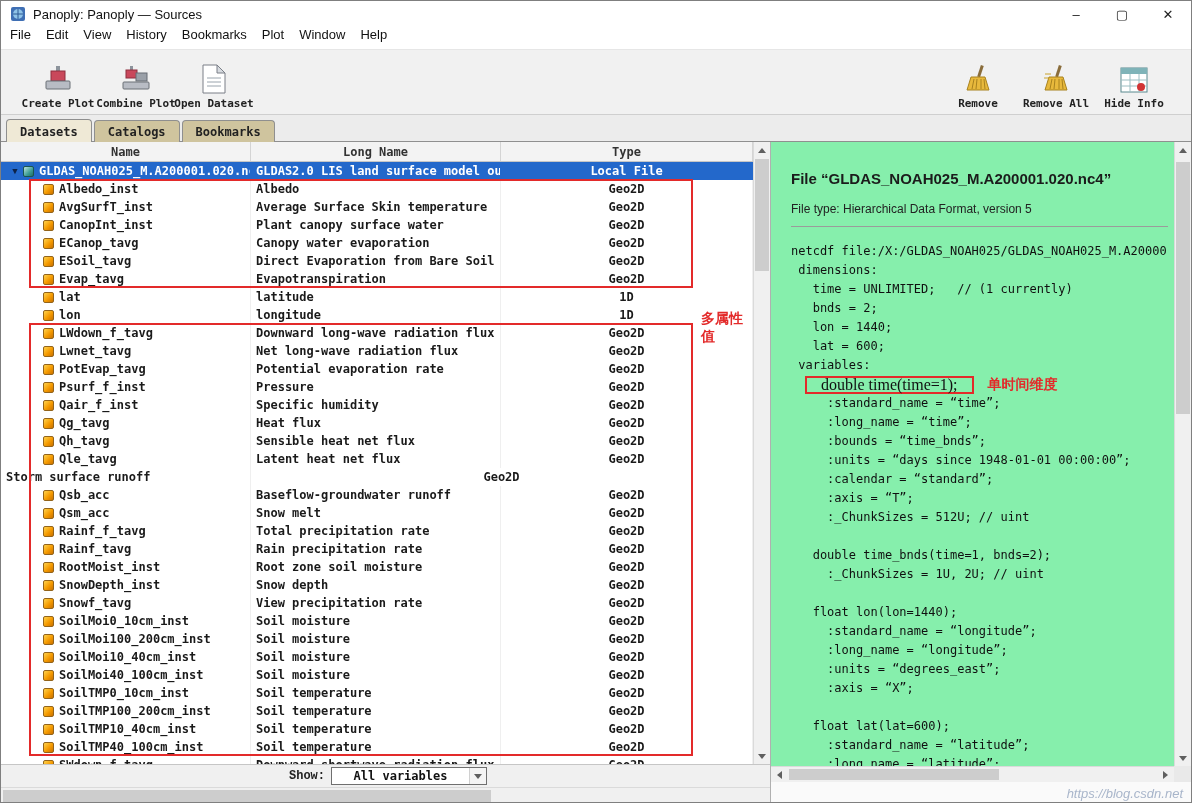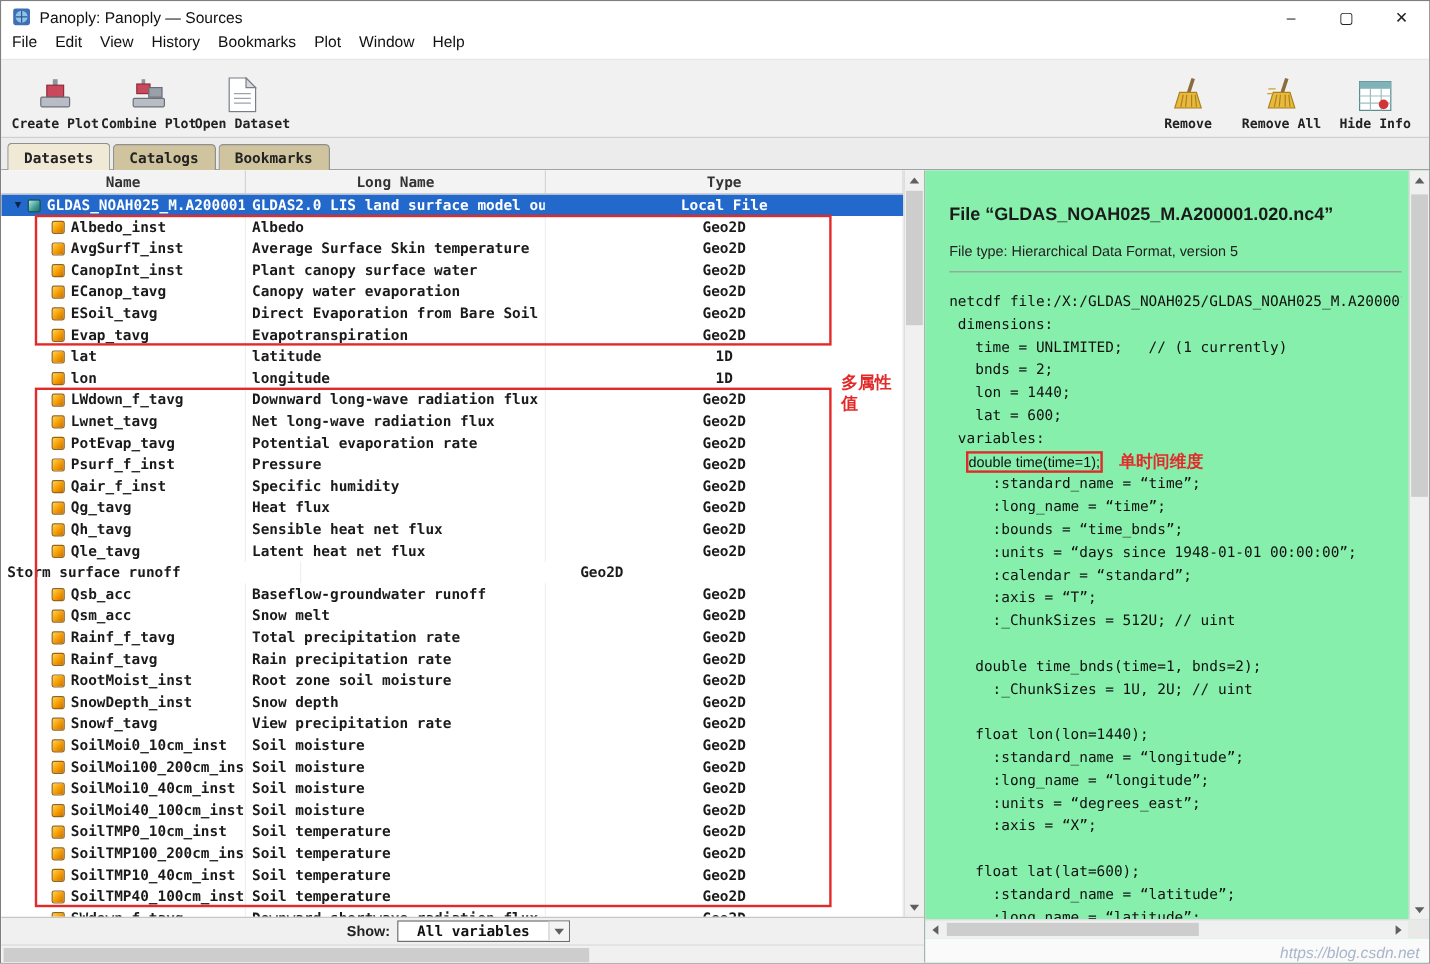--- a/index.html
+++ b/index.html
@@ -12,21 +12,21 @@
   .tb-title{font-size:13px;color:#111;flex:1;white-space:nowrap;}
   .win-btn{width:46px;height:26px;display:flex;align-items:center;justify-content:center;
            font-size:13px;color:#222;cursor:default;}
 
   
   .menubar{height:22px;display:flex;align-items:flex-start;gap:15px;padding-left:9px;
            font-size:13px;color:#111;background:#fff;border-bottom:1px solid #e6e6e6;}
 
   
   .toolbar{height:64px;background:#f1f1f1;border-bottom:1px solid #cfcfcf;
-           display:flex;justify-content:space-between;padding:0 6px;}
+           display:flex;justify-content:space-between;padding:0 18px;}
   .tb-group{display:flex;}
   .tool-btn{width:78px;display:flex;flex-direction:column;align-items:center;
             justify-content:flex-end;padding-bottom:4px;gap:3px;}
   .tool-label{font-family:"DejaVu Sans Mono",monospace;font-size:11px;font-weight:bold;
               color:#222;white-space:nowrap;}
 
   
   .tabbar{height:26px;background:#ececec;display:flex;align-items:flex-end;
           padding-left:5px;border-bottom:1px solid #8f8f8f;}
   .tab{font-family:"DejaVu Sans Mono",monospace;font-weight:bold;font-size:12px;color:#222;
@@ -38,21 +38,21 @@
   .main{display:flex;height:662px;position:relative;background:#fff;}
 
   
   .left-panel{width:770px;position:relative;border-right:1px solid #b0b0b0;
               box-sizing:border-box;background:#fff;flex:0 0 auto;}
   .thead{position:absolute;top:0;left:0;right:17px;height:20px;display:flex;
          background:#f3f3f3;border-bottom:1px solid #c6c6c6;box-sizing:border-box;}
   .th{font-family:"DejaVu Sans Mono",monospace;font-size:12px;font-weight:bold;color:#333;
       display:flex;align-items:center;justify-content:center;border-right:1px solid #d4d4d4;
       box-sizing:border-box;}
-  .c-name{width:204px;}.c-long{width:250px;}.c-type{flex:1;}
+  .c-name{width:250px;}.c-long{width:250px;}.c-type{flex:1;}
   .rows{position:absolute;top:20px;left:0;right:17px;bottom:40px;overflow:hidden;}
   .row{height:18px;display:flex;align-items:center;font-family:"DejaVu Sans Mono",monospace;
        font-size:12px;font-weight:bold;color:#1a1a1a;box-sizing:border-box;}
   .cell{height:100%;display:flex;align-items:center;overflow:hidden;white-space:nowrap;
         border-right:1px solid #efefef;box-sizing:border-box;}
   .cell.c-name{padding-left:6px;}
   .cell.c-long{padding-left:5px;}
   .cell.c-type{justify-content:center;}
   .row.selected{background:#2368cb;color:#fff;}
   .row.selected .cell{border-right-color:transparent;}
@@ -85,45 +85,45 @@
   .tri-down{width:0;height:0;border-left:4px solid transparent;border-right:4px solid transparent;
             border-top:5px solid #5f5f5f;}
   .tri-left{width:0;height:0;border-top:4px solid transparent;border-bottom:4px solid transparent;
             border-right:5px solid #5f5f5f;}
   .tri-right{width:0;height:0;border-top:4px solid transparent;border-bottom:4px solid transparent;
              border-left:5px solid #5f5f5f;}
 
   
   .showbar{position:absolute;left:0;right:0;bottom:17px;height:23px;background:#f0f0f0;
            border-top:1px solid #c6c6c6;display:flex;align-items:center;box-sizing:border-box;}
-  .show-label{margin-left:288px;font-family:Liberation Sans, sans-serif;font-size:12px;
+  .show-label{margin-left:288px;font-family:Liberation Mono, monospace;font-size:12px;
               font-weight:bold;color:#222;}
-  .show-select{margin-left:6px;width:144px;height:18px;background:#fff;border:1px solid #6f6f6f;
+  .show-select{margin-left:6px;width:156px;height:18px;background:#fff;border:1px solid #6f6f6f;
                display:flex;align-items:center;box-sizing:border-box;}
   .show-select .val{flex:1;text-align:center;font-family:"DejaVu Sans Mono",monospace;
                     font-size:12px;font-weight:bold;color:#111;}
   .dd-zone{width:16px;height:100%;display:flex;align-items:center;justify-content:center;
            border-left:1px solid #d0d0d0;background:#f4f4f4;}
   .lh-scroll{position:absolute;left:0;right:0;bottom:0;height:17px;background:#f0f0f0;
              border-top:1px solid #dadada;box-sizing:border-box;}
   .lh-thumb{position:absolute;left:2px;top:2px;bottom:2px;width:488px;background:#cdcdcd;}
 
   
   .right-panel{flex:1;position:relative;background:#86efac;overflow:hidden;}
   .info-content{position:absolute;top:0;left:0;right:17px;bottom:38px;
                 padding:28px 6px 0 20px;overflow:hidden;}
   .info-title{font-size:15px;font-weight:bold;color:#1b1b1b;margin:0;white-space:nowrap;}
   .info-sub{font-size:12px;color:#222;margin-top:15px;}
   .info-sep{border:none;border-top:1px solid #9b9b9b;margin:10px 0 0;}
   pre.nc{font-family:"DejaVu Sans Mono",monospace;font-size:12px;line-height:19px;
          color:#101010;margin:0;white-space:pre;overflow:hidden;}
   #pre-before{margin-top:15px;}
   .hl-line{height:19px;display:flex;align-items:center;}
-  .hl-box{font-family:Liberation Sans, sans-serif;font-size:12px;color:#101010;
-          border:2px solid #e32a2a;padding:0 0;margin-left:14px;line-height:14px;}
+  .hl-box{font-family:Liberation Serif, serif;font-size:16px;color:#101010;
+          border:2px solid #e32a2a;padding:0 14px;margin-left:14px;line-height:14px;}
   .hl-cn{color:#e32a2a;font-weight:bold;font-size:14px;margin-left:14px;white-space:nowrap;}
 
   
   .rv-scroll{position:absolute;top:0;right:0;width:17px;bottom:38px;background:#f0f0f0;
              border-left:1px solid #dadada;box-sizing:border-box;}
   .rv-thumb{position:absolute;top:20px;left:1px;right:1px;height:252px;background:#cdcdcd;}
   .rh-scroll{position:absolute;left:0;right:17px;bottom:22px;height:16px;background:#f0f0f0;
              border-top:1px solid #dadada;box-sizing:border-box;}
   .rh-btn-left{position:absolute;left:0;top:0;bottom:0;width:17px;display:flex;
                align-items:center;justify-content:center;}

